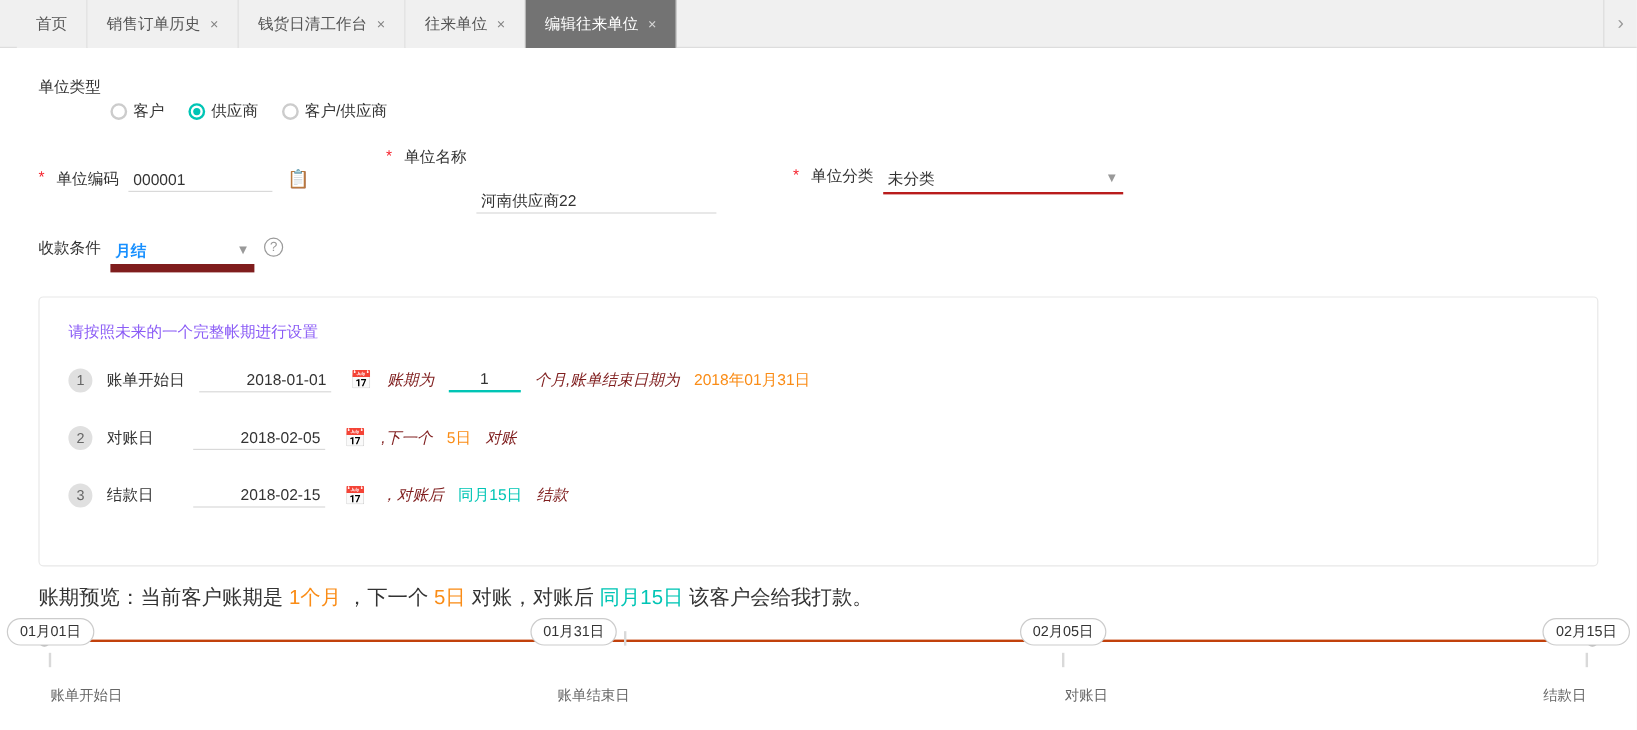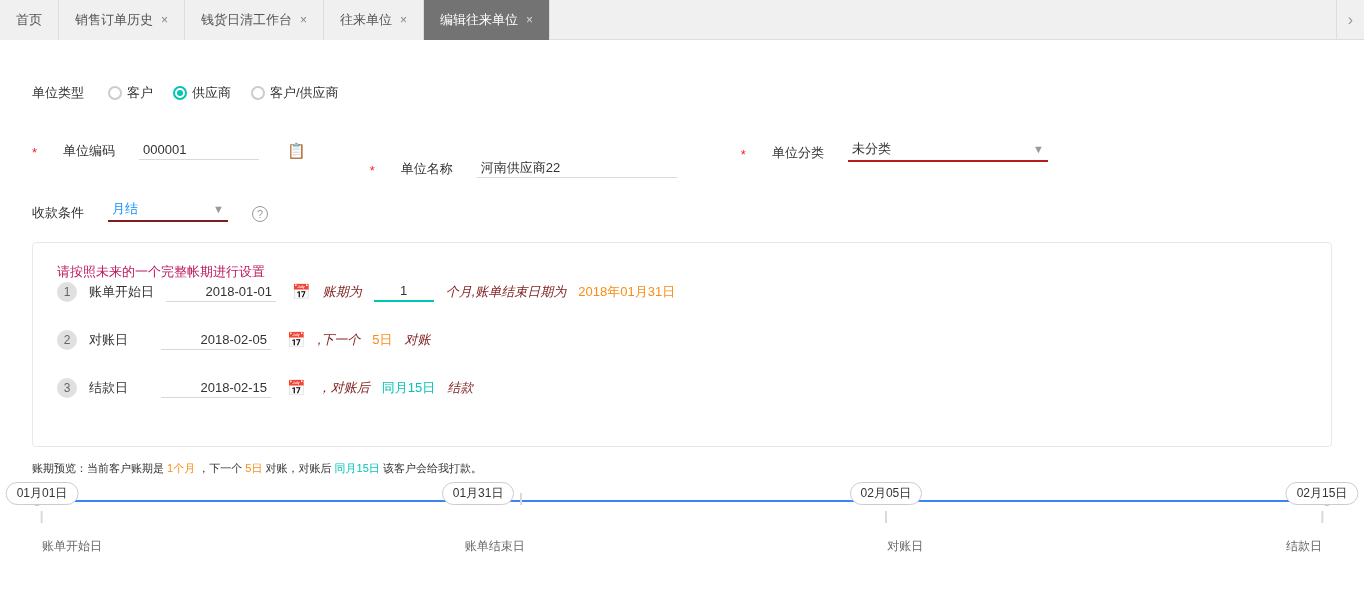--- a/index.html
+++ b/index.html
@@ -1,21 +1,21 @@
 <!DOCTYPE html>
 <html><head>
   <meta charset="utf-8">
   <style>
     * { box-sizing: border-box; margin: 0; padding: 0; }
     body { font-family: 'Microsoft YaHei', Arial, sans-serif; font-size: 13px; background: #f5f5f5; color: #333; }
 
     
     .tabs-bar {
       display: flex; align-items: center; background: #f0f0f0; border-bottom: 1px solid #ddd;
-      height: 40px; padding-left: 0;
+      height: 40px; padding-left: 14px;
     }
     .tab {
       display: flex; align-items: center; padding: 0 16px; height: 40px; cursor: pointer;
       font-size: 13px; color: #555; border-right: 1px solid #ddd; white-space: nowrap;
       background: #f0f0f0;
     }
     .tab.active {
       background: #737373; color: #fff;
     }
     .tab .close-btn {
@@ -29,21 +29,21 @@
     
     .page-content {
       background: #fff; padding: 24px 32px; min-height: calc(100vh - 40px);
     }
 
     
     .form-row {
       display: flex; align-items: center; margin-bottom: 20px; gap: 24px;
     }
     .form-item {
-      display: flex; align-items: flex-end; gap: 24px;
+      display: flex; align-items: flex-start; gap: 8px;
     }
     .form-label {
       color: #333; white-space: nowrap;
     }
     .required-star {
       color: #f5222d; margin-right: 2px;
     }
     .form-input {
       border: none; border-bottom: 1px solid #d9d9d9; outline: none; padding: 2px 4px;
       font-size: 13px; color: #333; background: transparent; min-width: 120px;
@@ -62,22 +62,22 @@
     }
     .radio-circle.checked {
       border-color: #00c5b5;
     }
     .radio-circle.checked::after {
       content: ''; width: 6px; height: 6px; border-radius: 50%; background: #00c5b5;
     }
 
     
     .select-wrap {
-      display: flex; align-items: center; gap: 4px; border-bottom: 2px solid #7f1d1d;
-      padding: 2px 4px; min-width: 100px; cursor: pointer;
+      display: flex; align-items: center; gap: 4px; border-bottom: 7px solid #7f1d1d;
+      padding: 2px 4px; min-width: 100px; cursor: pointer; font-weight: bold;
     }
     .select-val { color: #1890ff; flex: 1; }
     .select-arrow { color: #999; font-size: 11px; }
 
     .select-unit {
       display: flex; align-items: center; gap: 4px; border-bottom: 2px solid #b91c1c;
       padding: 2px 4px; min-width: 140px; cursor: pointer;
     }
     .select-unit-val { color: #333; flex: 1; }
 
@@ -91,21 +91,21 @@
       width: 16px; height: 16px; border-radius: 50%; border: 1px solid #999;
       display: flex; align-items: center; justify-content: center; font-size: 11px;
       color: #999; cursor: pointer;
     }
 
     
     .section-box {
       border: 1px solid #e8e8e8; border-radius: 4px; padding: 20px 24px; margin-top: 8px;
     }
     .section-title {
-      color: #be185d; font-size: 13px; 
+      color: #8b5cf6; font-size: 13px; margin-bottom: 20px;
     }
 
     
     .billing-row {
       display: flex; align-items: center; gap: 12px; margin-bottom: 28px;
     }
     .row-num {
       width: 20px; height: 20px; border-radius: 50%; background: #e0e0e0;
       display: flex; align-items: center; justify-content: center; font-size: 12px; color: #666;
       flex-shrink: 0;
@@ -120,21 +120,21 @@
     .month-input {
       border: none; border-bottom: 2px solid #00c5b5; outline: none; padding: 2px 4px;
       font-size: 13px; color: #333; width: 60px; background: transparent; text-align: center;
     }
     .desc-text { color: #7f1d1d; font-style: italic; }
     .highlight-orange { color: #fa8c16; }
     .highlight-green { color: #00c5b5; text-align: right; }
 
     
     .preview-text {
-      color: #333; font-size: 11px; padding: 14px 0 20px 0;
+      color: #333; font-size: 17px; padding: 14px 0 20px 0;
     }
     .node-badge {
       border: 1px solid #ccc; border-radius: 20px; padding: 2px 10px; font-size: 12px;
       background: #fff; color: #333; white-space: nowrap;
     }
     .node-label {
       font-size: 12px; color: #666; white-space: nowrap;
     }
     .start-dot {
       width: 10px; height: 10px; border-radius: 50%; background: #bbb; align-self: center; flex-shrink: 0;
@@ -268,21 +268,21 @@
     <span>对账，对账后</span>
     <span class="highlight-green">同月15日</span>
     <span> 该客户会给我打款。</span>
   </div>
 
   <div style="position:relative; padding: 0 0 40px 0;">
     <div style="display:flex; align-items:center; position:relative;">
 
       <div class="start-dot"></div>
 
-      <div style="flex:1; height:2px; background:#3b82f6; position:relative;">
+      <div style="flex:1; height:2px; background:#c2410c; position:relative;">
 
         <div style="display:flex; justify-content:space-between; position:absolute; top:-18px; left:0; right:0; align-items:flex-start;">
 
           <div style="display:flex; flex-direction:column; align-items:center; gap:6px; transform:translateX(-50%);">
             <div class="node-badge">01月01日</div>
             <div style="width:2px; height:12px; background:#d9d9d9;"></div>
           </div>
 
           <div style="display:flex; flex-direction:row; align-items:flex-end; gap:6px;">
             <div class="node-badge">01月31日</div>

